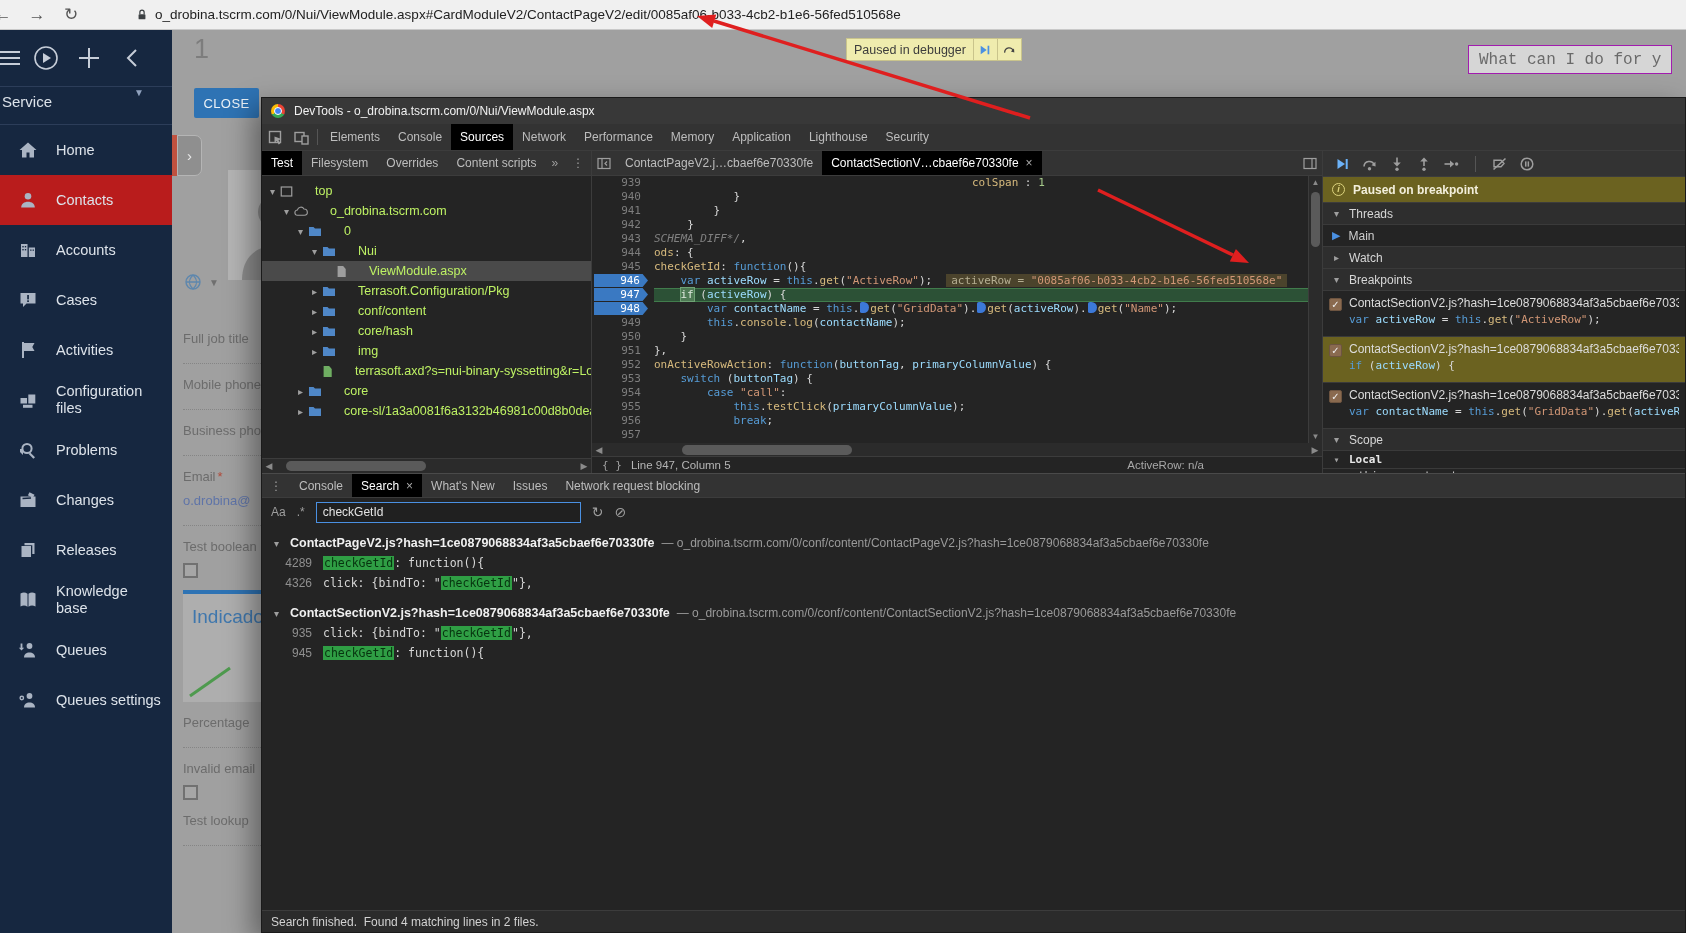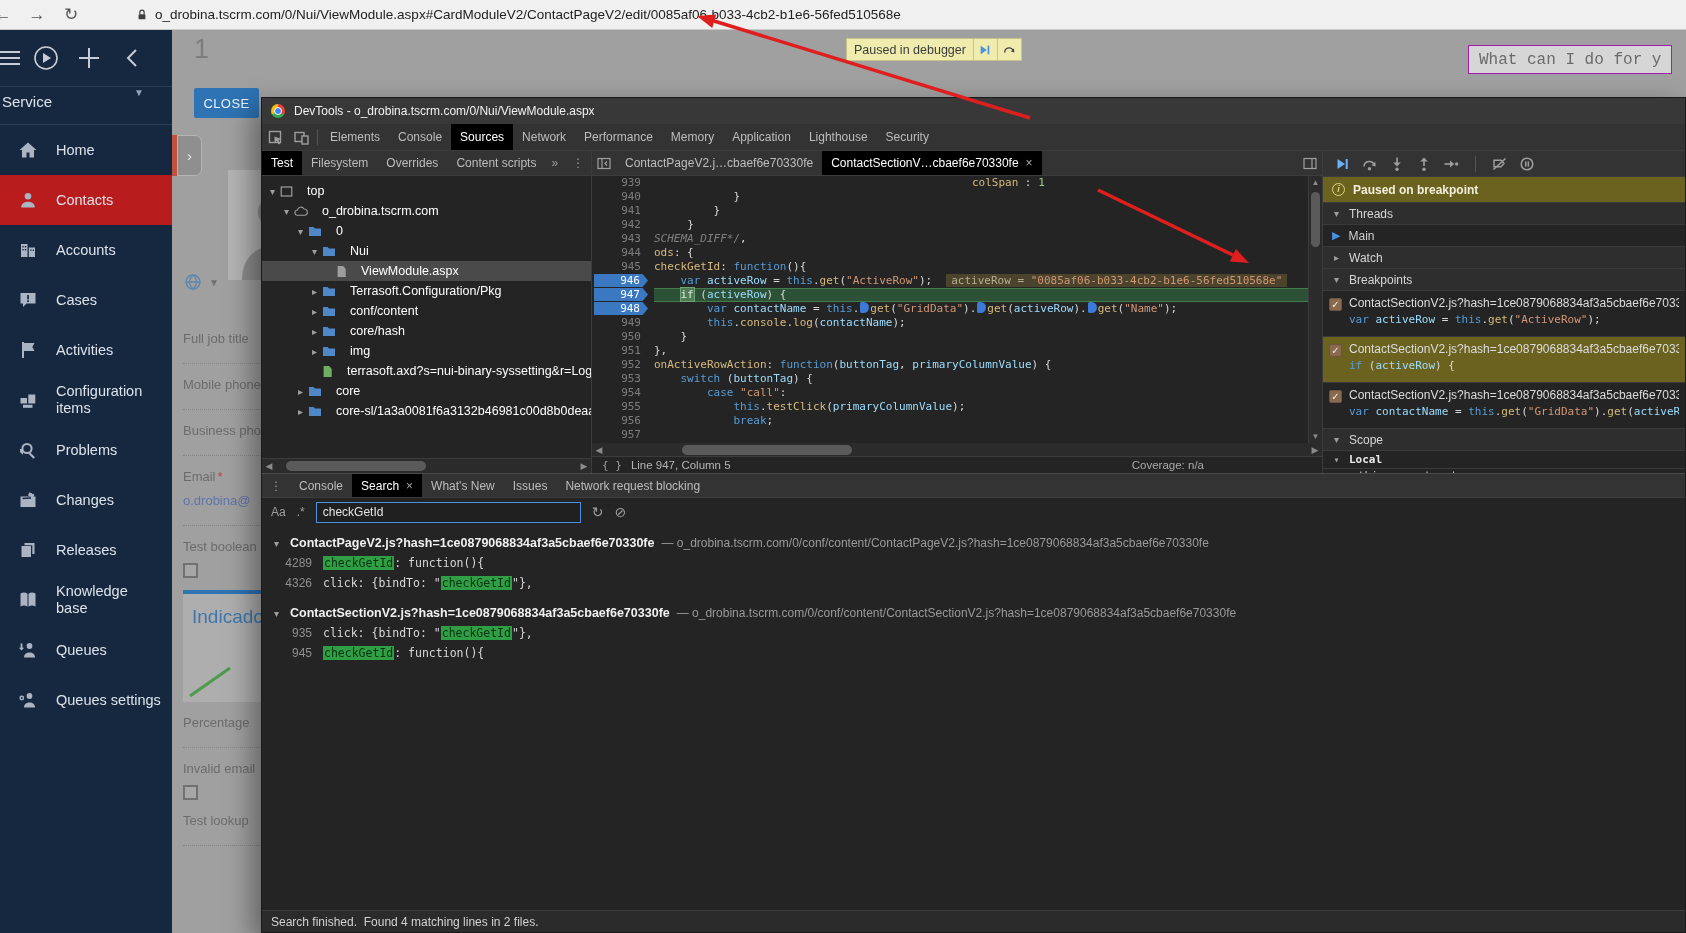--- a/index.html
+++ b/index.html
@@ -68,21 +68,21 @@
   
   .nav-pane{width:330px;min-width:330px;border-right:1px solid #3c3c3c;display:flex;flex-direction:column;overflow:hidden}
   .subtabs{height:25px;min-height:25px;background:#333;display:flex;align-items:center;font-size:12px;border-bottom:1px solid #3c3c3c}
   #nav-tabs-list{display:flex;height:100%}
   .more-ch{color:#9e9e9e;padding:0 6px}
   .kebab{color:#9e9e9e;padding:0 8px;margin-left:auto}
   .tree{flex:1;padding-top:5px;font-size:12.5px;overflow:hidden;white-space:nowrap}
   .tree-row{height:20px;display:flex;align-items:center;cursor:pointer}
   .tree-row.sel{background:#4a4a4a}
   .tw{width:13px;min-width:13px;color:#9e9e9e;font-size:10px;text-align:center}
-  .tree-label{margin-left:13px;color:#ffffff}
+  .tree-label{margin-left:21px;color:#bef264}
   .hscroll{height:15px;min-height:15px;background:#2b2b2b;border-top:1px solid #3c3c3c;position:relative;color:#8a8a8a;font-size:9px}
   .hs-ar{position:absolute;top:0;width:14px;height:100%;display:flex;align-items:center;justify-content:center}
   .hs-thumb{position:absolute;top:2px;height:10px;background:#5a5a5a;border-radius:5px}
 
   
   .editor{flex:1;display:flex;flex-direction:column;min-width:0;border-right:1px solid #3c3c3c;overflow:hidden}
   .ed-tabs{height:25px;min-height:25px;background:#333;display:flex;align-items:center;border-bottom:1px solid #3c3c3c}
   #ed-tabs-list{display:flex;height:100%}
   .ed-tabs .ic{width:24px;color:#9e9e9e}
   .ed-tabs .right-ic{margin-left:auto}
@@ -312,21 +312,21 @@
         <span class="sb-label">Activities</span>
       </div>
       <div class="sb-item">
         <span class="ic sb-ic">
           <svg width="20" height="20" viewBox="0 0 20 20" fill="currentColor">
             <rect x="2.5" y="8" width="6.5" height="5.5"></rect>
             <rect x="10.3" y="4.5" width="7" height="9"></rect>
             <rect x="5" y="14.8" width="9.5" height="3"></rect>
           </svg>
         </span>
-        <span class="sb-label">Configuration items</span>
+        <span class="sb-label">Configuration files</span>
       </div>
       <div class="sb-item">
         <span class="ic sb-ic">
           <svg width="20" height="20" viewBox="0 0 20 20">
             <circle cx="9" cy="8.5" r="4.6" fill="none" stroke="currentColor" stroke-width="2"></circle>
             <path d="M12.2 12.5 17 17.2l-1.6 1.6-4.7-4.8z" fill="currentColor"></path>
             <path d="M2 9h3v6L2 12z" fill="currentColor"></path>
           </svg>
         </span>
         <span class="sb-label">Problems</span>
@@ -651,21 +651,21 @@
         </div>
       </div>
       <div class="ed-hscroll">
         <span class="hs-ar" style="left:0">◀</span>
         <span class="hs-thumb" style="left:90px;width:170px"></span>
         <span class="hs-ar" style="right:0">▶</span>
       </div>
       <div class="ed-status">
         <span class="curly">{ }</span>
         <span>Line 947, Column 5</span>
-        <span class="coverage">Coverage: n/a</span>
+        <span class="coverage">ActiveRow: n/a</span>
       </div>
     </div>
 
     <div class="right-pane">
       <div class="dbg-toolbar" id="dbg-toolbar">
           <span class="ic">
             <svg width="14" height="14" viewBox="0 0 14 14">
               <path d="M2.5 2 10 7l-7.5 5z" fill="#6cb2f8"></path>
               <rect x="10.7" y="2" width="2" height="10" fill="#6cb2f8"></rect>
             </svg>

